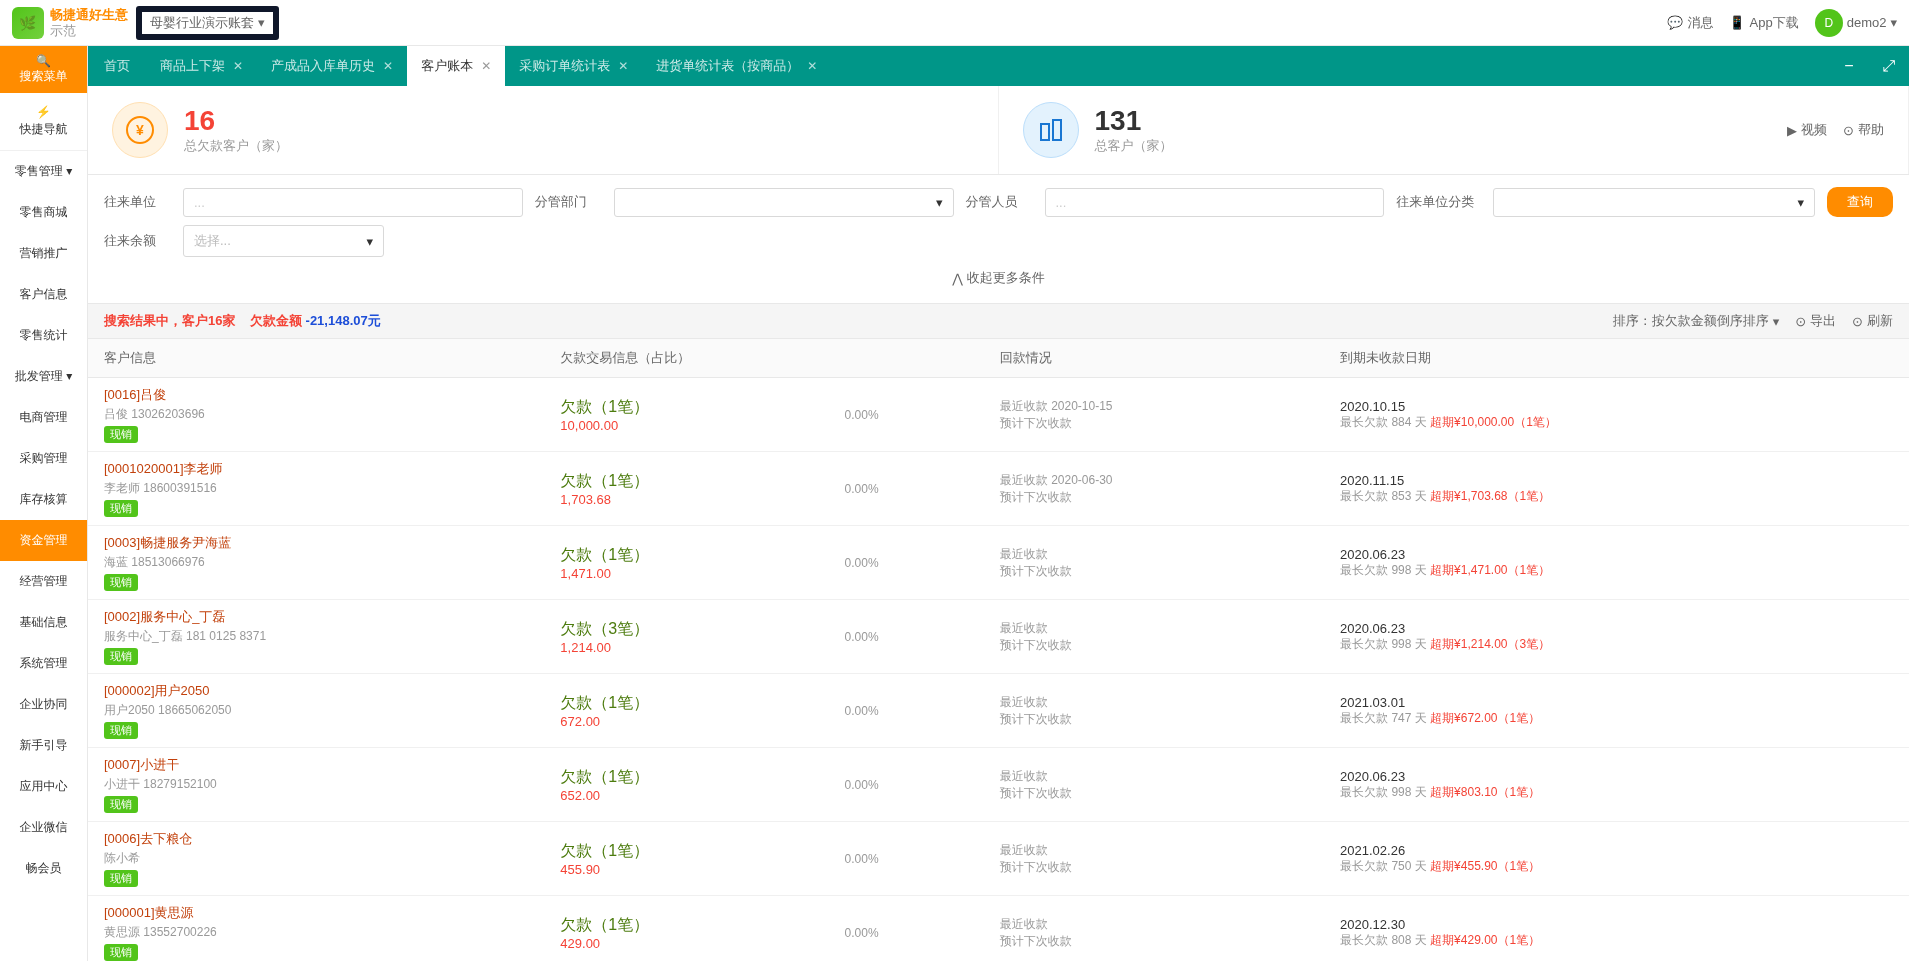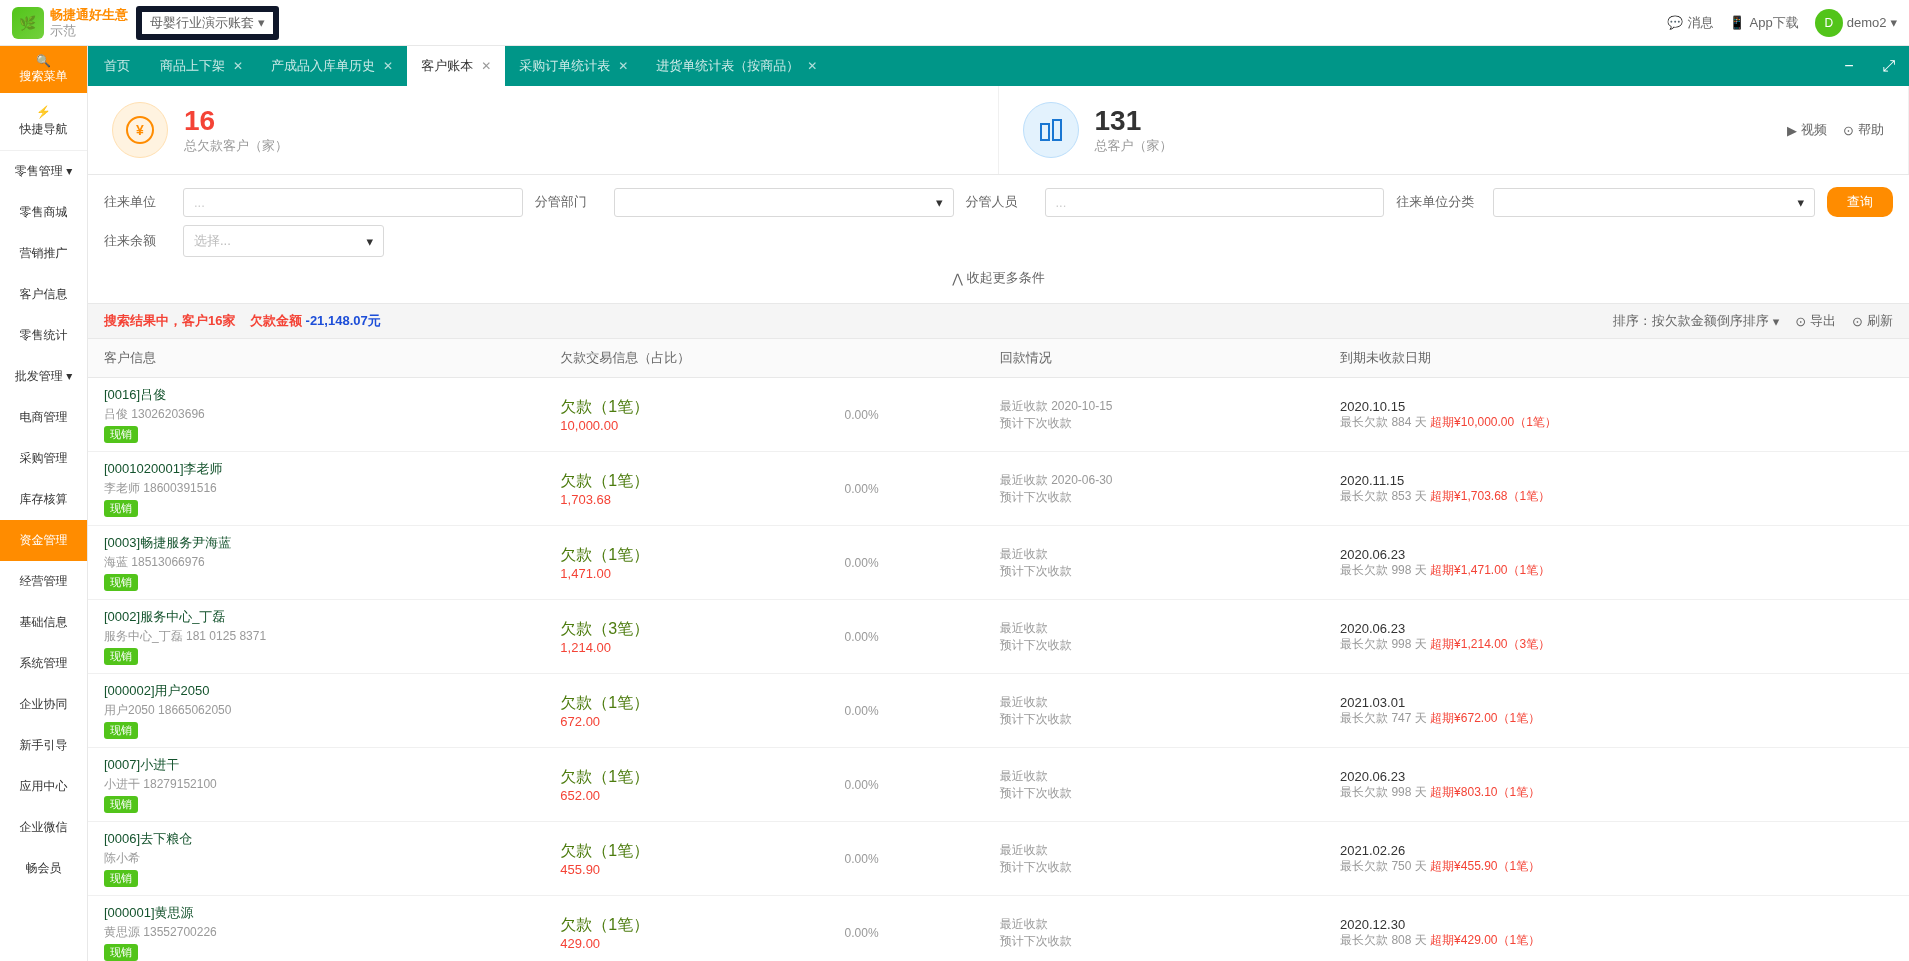--- a/index.html
+++ b/index.html
@@ -73,21 +73,21 @@
     .result-actions { display: flex; align-items: center; gap: 16px; color: #666; font-size: 13px; }
     .result-action { cursor: pointer; display: flex; align-items: center; gap: 4px; }
 
     
     .table-container { flex: 1; overflow-y: auto; background: #fff; }
     table { width: 100%; border-collapse: collapse; }
     thead tr { background: #fafafa; border-bottom: 1px solid #e8e8e8; }
     thead th { padding: 10px 16px; text-align: left; color: #666; font-size: 13px; font-weight: normal; border-bottom: 1px solid #e8e8e8; }
     tbody tr { border-bottom: 1px solid #f0f0f0; }
     tbody td { padding: 8px 16px; vertical-align: middle; font-size: 13px; }
-    .customer-name { color: #14532d; cursor: pointer; font-size: 13px; }
+    .customer-name { color: #c2410c; cursor: pointer; font-size: 13px; }
     .customer-sub { color: #999; font-size: 12px; margin-top: 2px; }
     .tag { display: inline-block; padding: 1px 6px; border-radius: 3px; font-size: 11px; margin-top: 3px; }
     .tag-green { background: #52c41a; color: #fff; }
     .amount-red { color: #f44336; font-size: 13px; }
     .amount-label { color: #4d7c0f; font-size: 16px; }
     .overdue-red { color: #f44336; font-size: 12px; cursor: pointer; }
     .gray-text { color: #999; font-size: 12px; }
 
     
     ::-webkit-scrollbar { width: 6px; height: 6px; }

